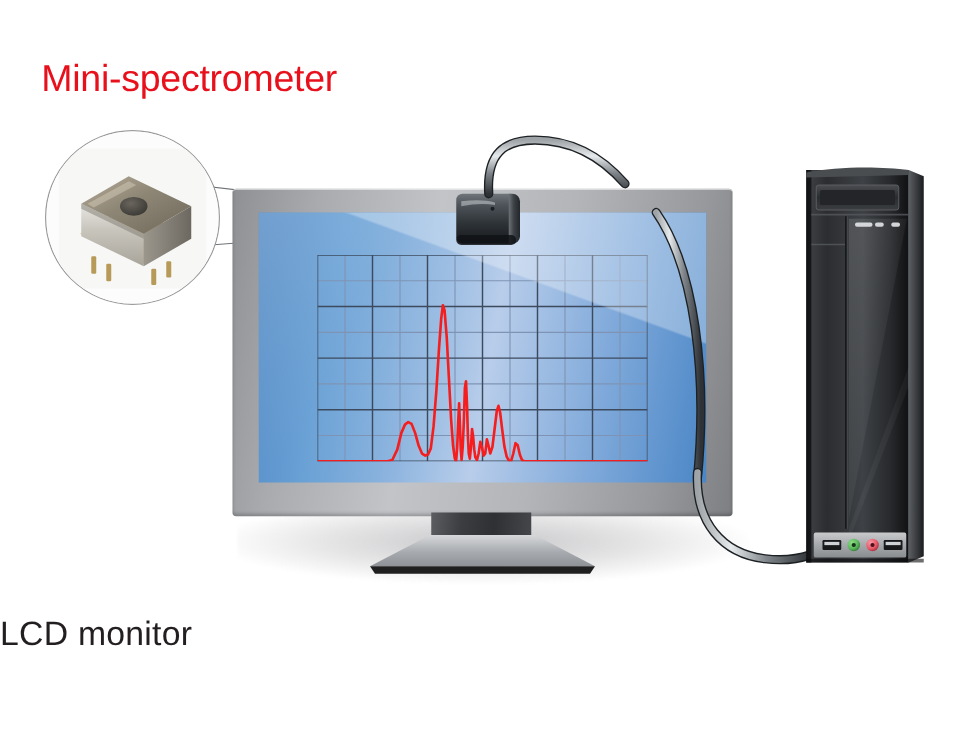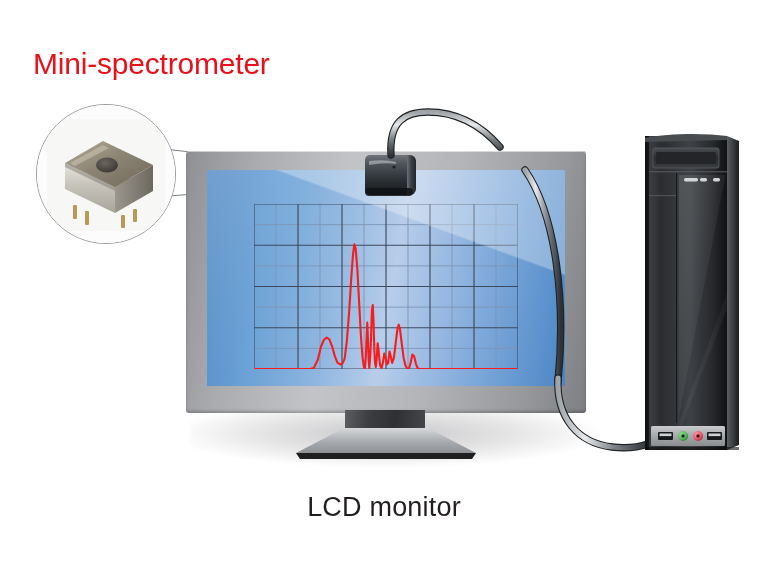--- a/index.html
+++ b/index.html
@@ -12,21 +12,21 @@
 
   
   #title{
     position:absolute;left:33px;top:47px;
     font-size:30px;line-height:34px;letter-spacing:-0.2px;
     color:#e8101b;white-space:nowrap;
   }
 
   
   #caption{
-    position:absolute;left:0;top:492px;width:768px;text-align:center;
+    position:absolute;left:0;top:492px;width:768px;text-align:left;
     font-size:27px;color:#231f20;letter-spacing:0.2px;
   }
 
   
   .callout-wedge{position:absolute;left:100px;top:135px;width:300px;height:80px;}
 
   
   .inset-circle{
     position:absolute;left:36px;top:104px;width:138px;height:138px;
     border-radius:50%;

